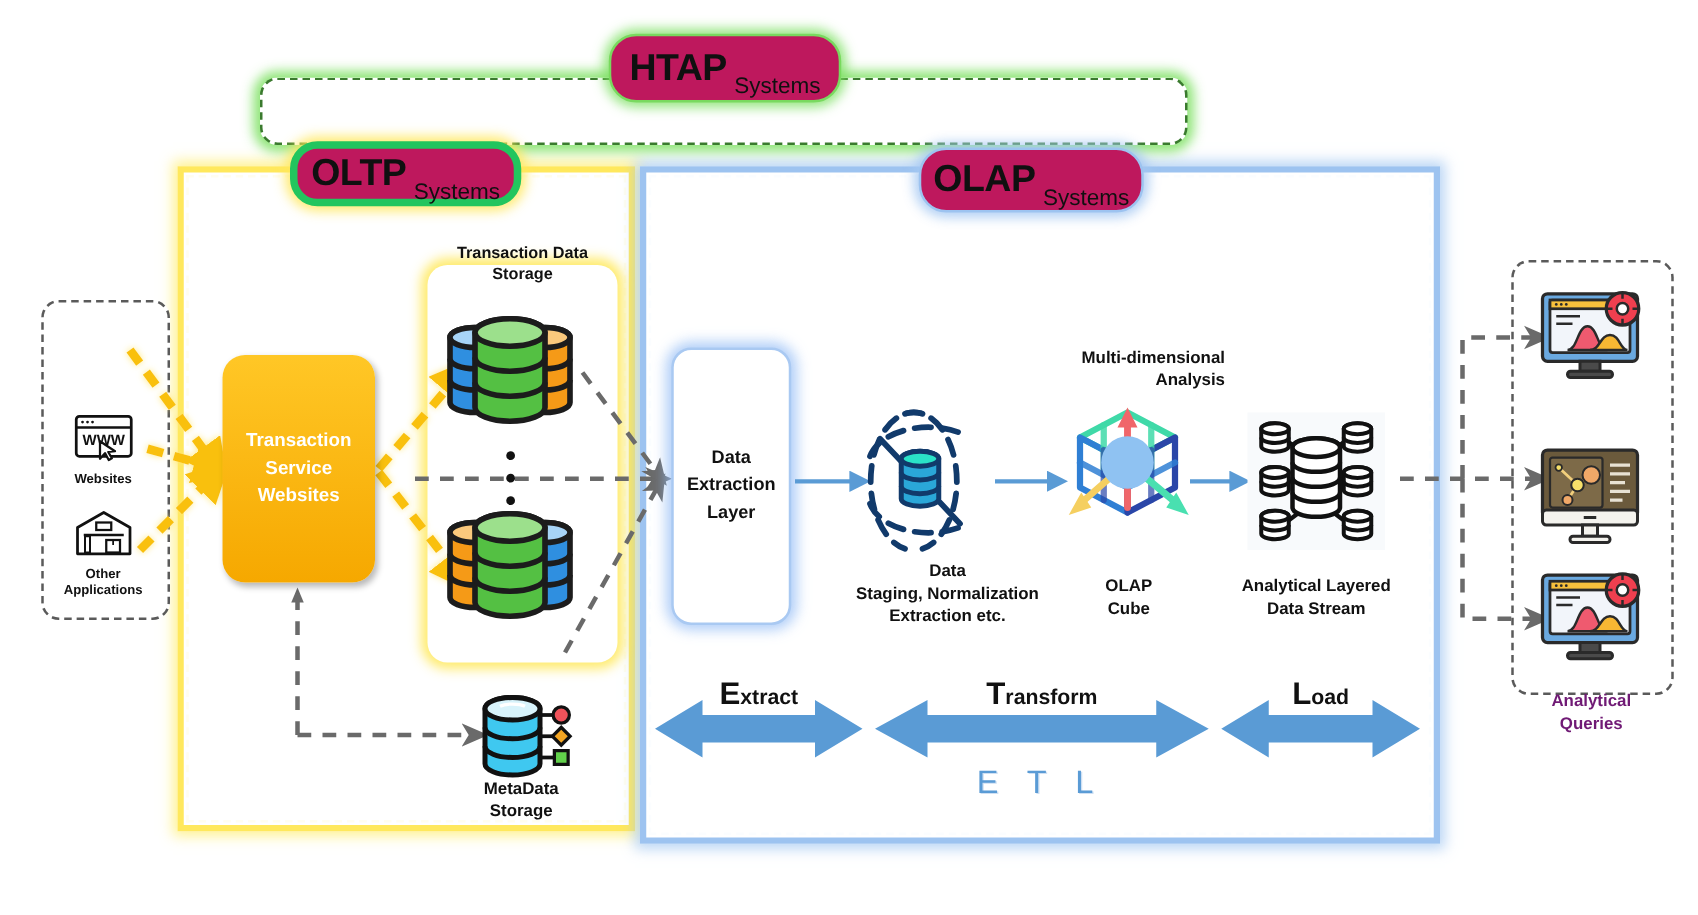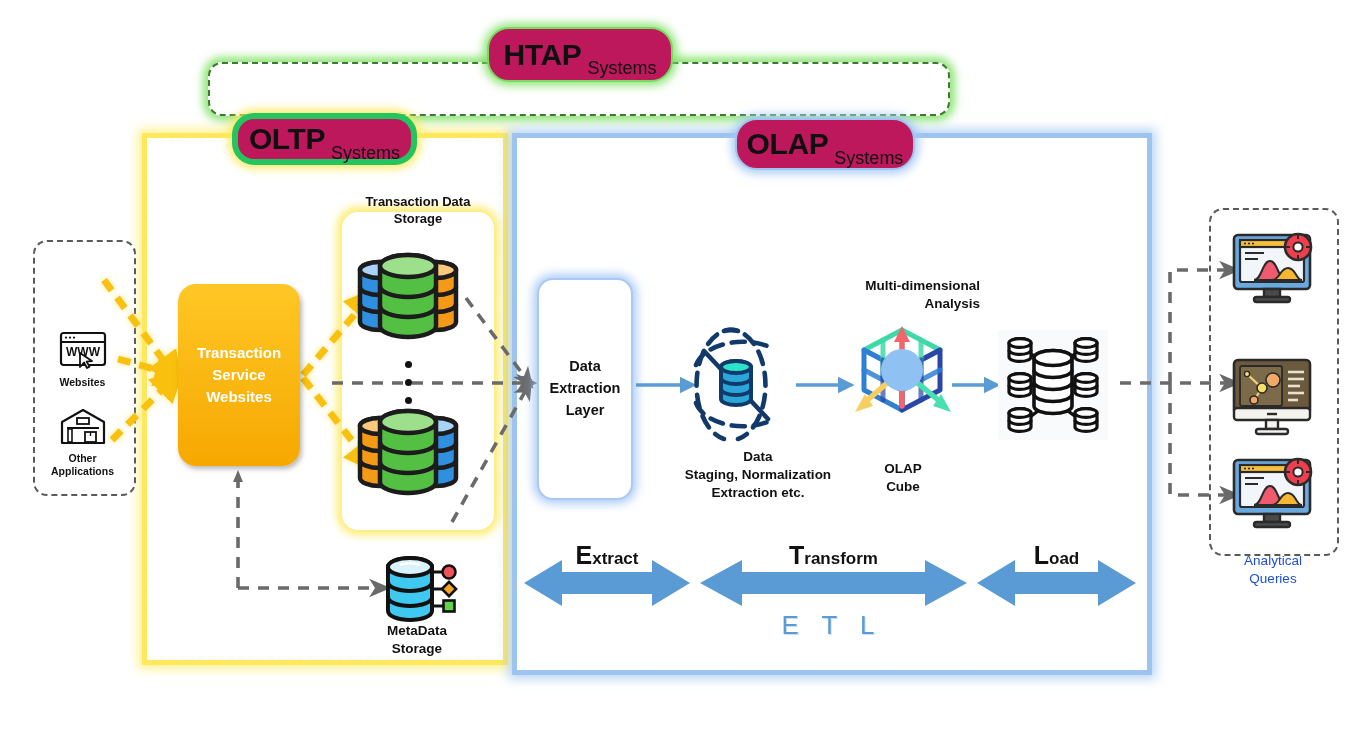--- a/index.html
+++ b/index.html
@@ -103,21 +103,21 @@
      font-size:25px;font-weight:700;color:#111;}
   .etl-word .lc{font-size:17px;font-weight:700;}
   .etl-text{position:absolute;left:512px;top:610px;width:640px;text-align:center;
      font-size:26px;font-weight:400;letter-spacing:8px;color:#5a9bd5;
      text-shadow:1px 1px 0 #cfe0f3;z-index:11;}
 
   
   .aq-box{position:absolute;left:1209px;top:208px;width:126px;height:344px;
     border:2.5px dashed #5a5a5a;border-radius:14px;background:#fff;z-index:5;}
   .aq-label{position:absolute;left:1200px;top:552px;width:146px;text-align:center;
-    font-size:13.5px;font-weight:400;color:#1d4ed8;line-height:1.35;z-index:11;}
+    font-size:13.5px;font-weight:700;color:#701a75;line-height:1.35;z-index:11;}
 
   svg.layer{position:absolute;left:0;top:0;width:1358px;height:732px;overflow:visible;}
 </style>
 </head>
 <body>
 
 <div id="stage">
 
   <div class="oltp-frame"></div>
   <div class="olap-frame"></div>
@@ -385,20 +385,24 @@
     <div>Staging, Normalization</div>
     <div>Extraction etc.</div>
   </div>
   <div class="cap" style="left:820px;top:277px;width:160px;text-align:right;">
     <div>Multi-dimensional</div>
     <div>Analysis</div>
   </div>
   <div class="cap" style="left:840px;top:460px;width:126px;">
     <div>OLAP</div>
     <div>Cube</div>
+  </div>
+  <div class="cap" style="left:968px;top:460px;width:170px;">
+    <div>Analytical Layered</div>
+    <div>Data Stream</div>
   </div>
 
   <div class="etl-word" style="left:700px;top:541px;width:267px;">
     <span>T</span><span class="lc">ransform</span>
   </div>
   <div class="etl-word" style="left:524px;top:541px;width:166px;">
     <span>E</span><span class="lc">xtract</span>
   </div>
   <div class="etl-word" style="left:977px;top:541px;width:159px;">
     <span>L</span><span class="lc">oad</span>

